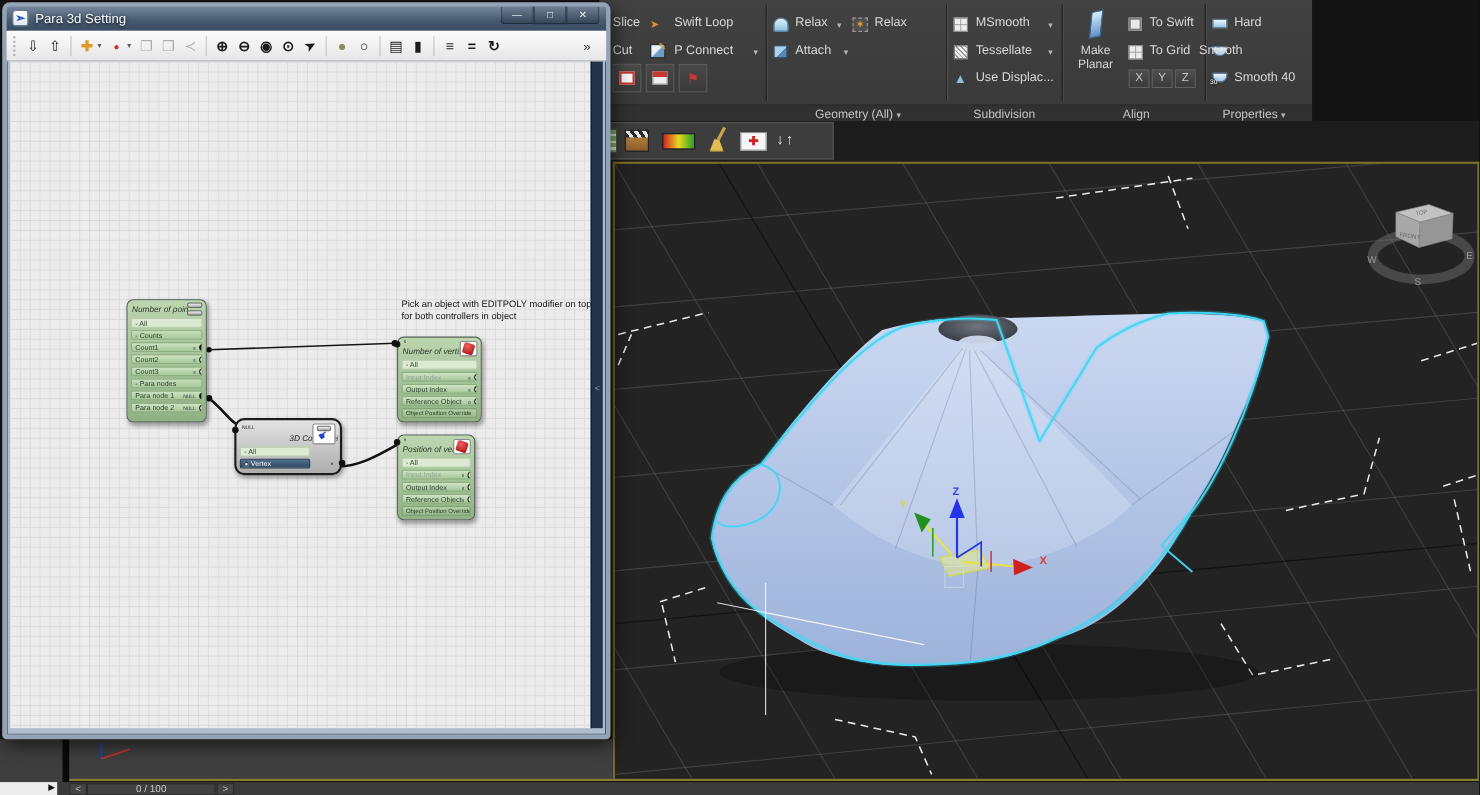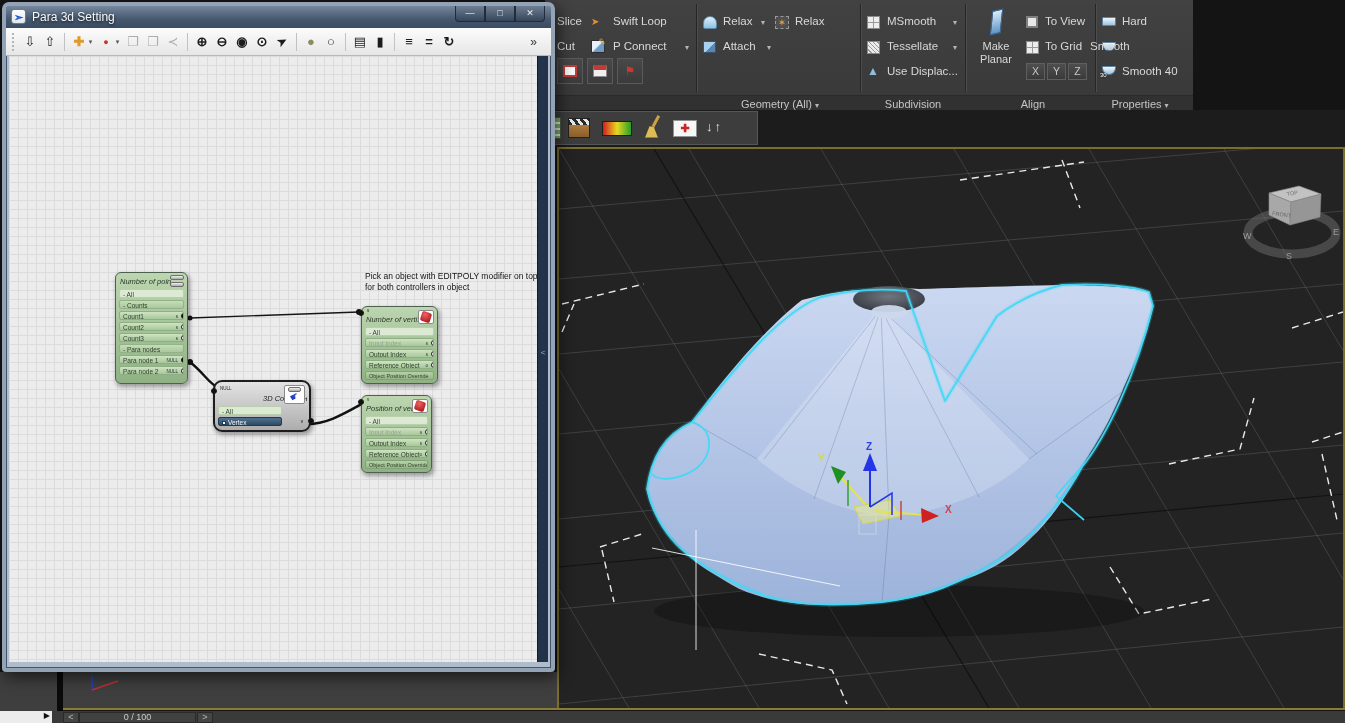--- a/index.html
+++ b/index.html
@@ -201,21 +201,21 @@
     <div class="rtext" style="left:342px;top:65px;">Use Displac...</div>
     <div class="rgrouplabel" style="left:318px;width:100px;">Subdivision</div>
 
     <div class="rsep" style="left:420px;"></div>
 
     <div style="position:absolute;left:428px;top:6px;width:46px;height:82px;text-align:center;">
       <div class="ic-plane" style="margin:4px auto 6px auto;"></div>
       <div style="font-size:11px;line-height:13px;"><span>Make</span><br><span>Planar</span></div>
     </div>
     <div class="ric ic-square" style="left:481px;top:16px;"></div>
-    <div class="rtext" style="left:500px;top:15px;">To View</div>
+    <div class="rtext" style="left:500px;top:15px;">To Swift</div>
     <div class="ric ic-grid" style="left:481px;top:41px;"></div>
     <div class="rtext" style="left:500px;top:40px;">To Grid</div>
     <div class="xyz" style="left:481px;top:63px;">X</div>
     <div class="xyz" style="left:502px;top:63px;">Y</div>
     <div class="xyz" style="left:523px;top:63px;">Z</div>
     <div class="rgrouplabel" style="left:428px;width:120px;">Align</div>
 
     <div class="rsep" style="left:550px;"></div>
 
     <div class="ric" style="left:557px;top:17px;">

